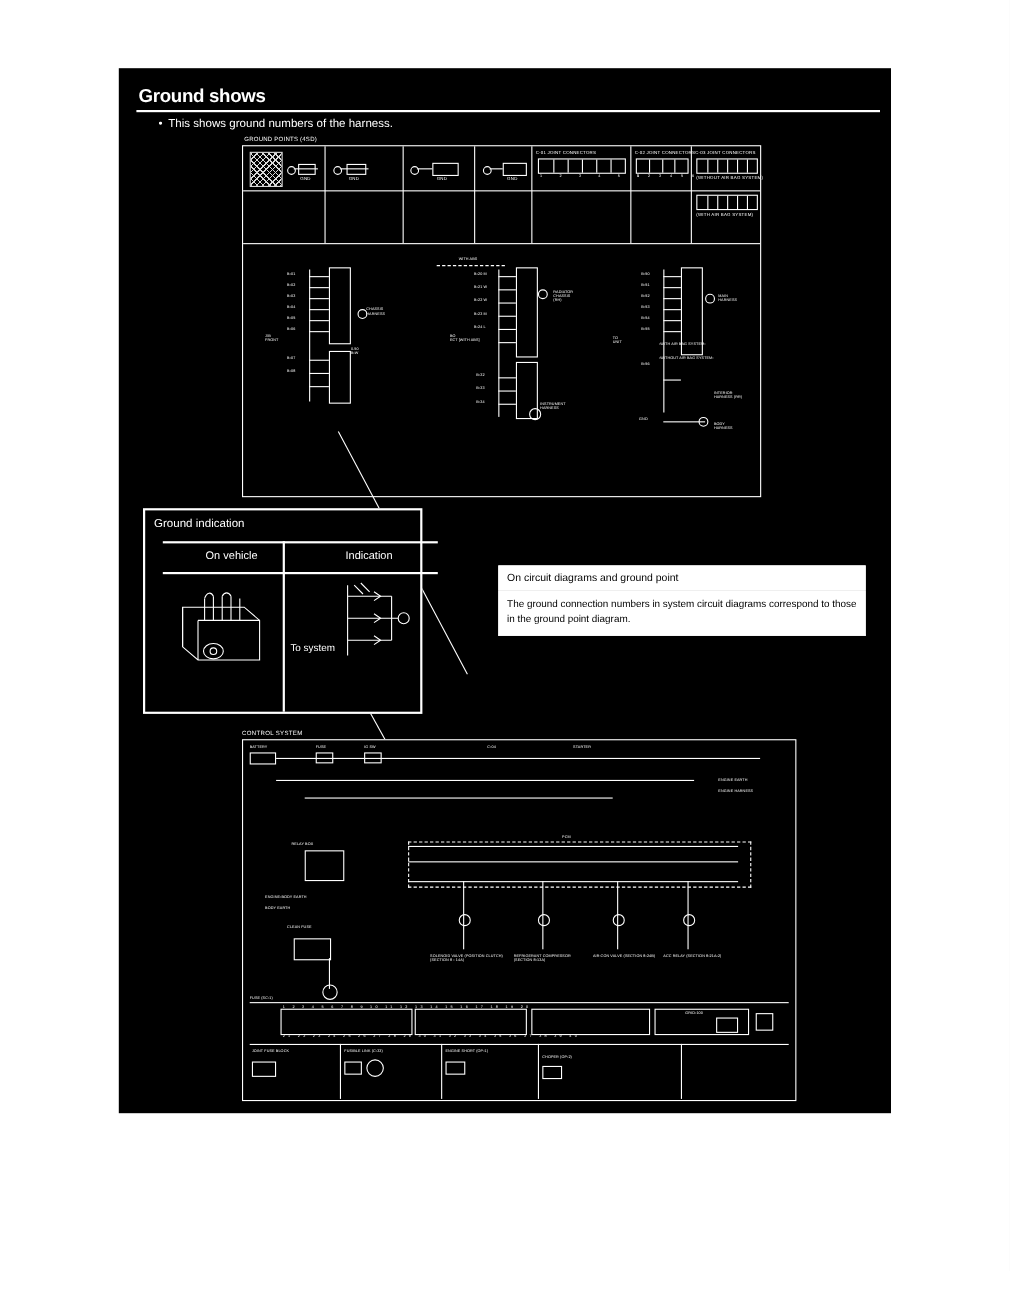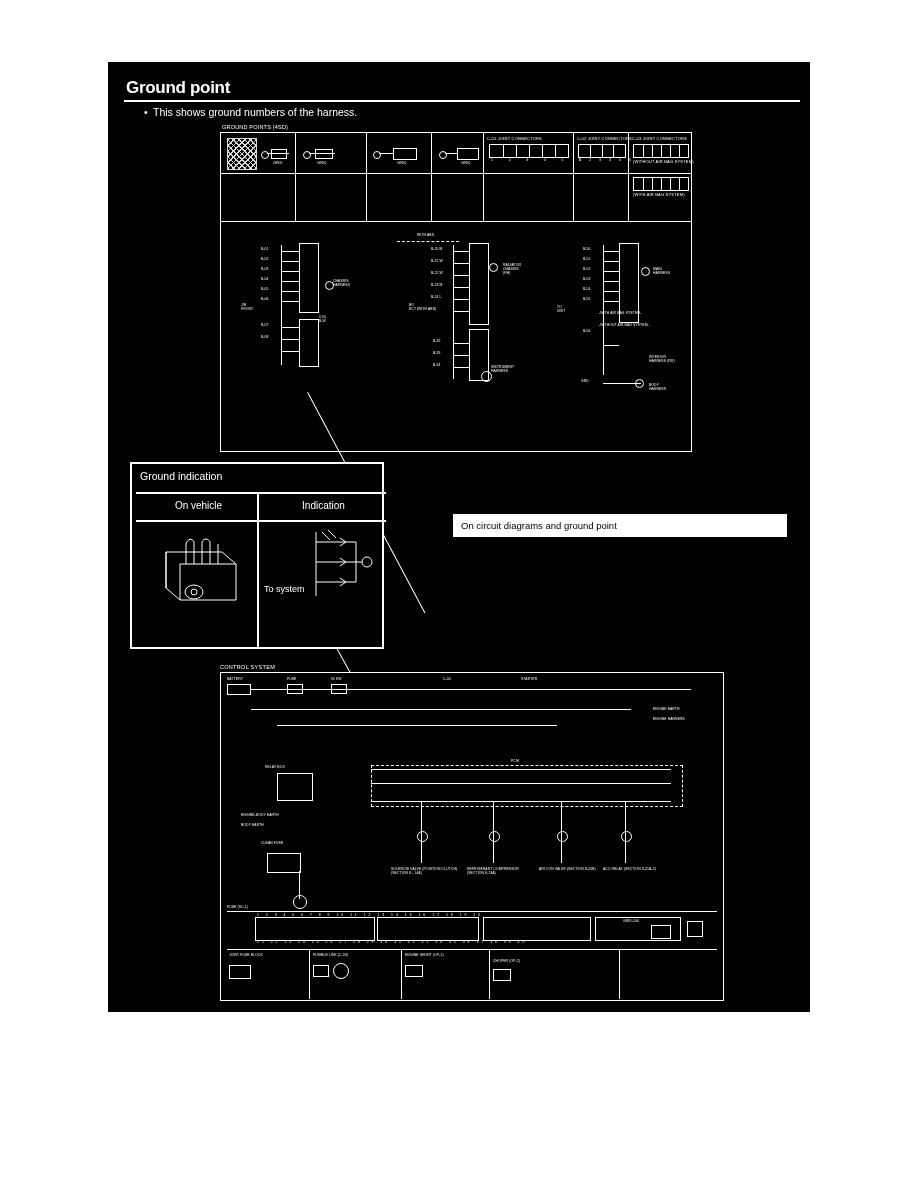--- a/index.html
+++ b/index.html
@@ -30,21 +30,21 @@
        repeating-linear-gradient(-45deg,#fff 0 1px,transparent 1px 4px);
      opacity:.85;}
   .circ{position:absolute;border:1px solid #fff;border-radius:50%;}
   .wire{position:absolute;background:#fff;}
   .tiny{position:absolute;font-size:3.4px;color:#fff;white-space:nowrap;letter-spacing:.1px;}
   .dashline{position:absolute;border-top:1px dashed #fff;}
 
   
   .gi-table{position:absolute;left:22px;top:400px;width:250px;height:183px;border:2px solid #ffffff;background:#000;}
   .gi-title{position:absolute;left:8px;top:6px;font-size:10.5px;color:#ffffff;}
-  .gi-hdr{position:absolute;left:4px;top:28px;width:100%;height:26px;border-top:2px solid #ffffff;border-bottom:2px solid #ffffff;}
+  .gi-hdr{position:absolute;left:16px;top:28px;width:100%;height:26px;border-top:2px solid #ffffff;border-bottom:2px solid #ffffff;}
   .gi-hdr .c1,.gi-hdr .c2{position:absolute;top:6px;font-size:10px;color:#fff;text-align:center;}
   .gi-vsep{position:absolute;left:125px;top:28px;width:2px;height:155px;background:#ffffff;}
   .gi-tocircuit{position:absolute;left:132px;top:120px;font-size:9px;color:#ffffff;}
 
   
   .callout{position:absolute;left:345px;top:452px;width:334px;}
   .callout .hd{background:#ffffff;color:#000000;font-size:9.5px;padding:5px 7px;border:1px solid #fff;}
   .callout .bd{background:#ffffff;color:#000000;font-size:9px;padding:6px 7px 8px 7px;border:1px solid #fff;border-top:none;line-height:1.45;}
 
   
@@ -56,21 +56,21 @@
   .vl{position:absolute;width:1px;background:#fff;}
   .box{position:absolute;border:1px solid #fff;}
   .dbox{position:absolute;border:1px dashed #fff;}
 </style>
 </head>
 <body>
 
 <div class="page">
   <div class="sheet">
 
-    <div class="title">Ground point</div>
+    <div class="title">Ground shows</div>
     <div class="title-underline"></div>
     <div class="bullet-line">
       <span class="dot">•</span><span>This shows ground numbers of the harness.</span>
     </div>
 
     <div class="gp-label">GROUND POINTS (4SD)</div>
     <div class="gp-box">
 
       <div class="gp-row1"></div>
       <div class="gp-row2"></div>
@@ -264,20 +264,21 @@
           <path d="M36 16 L46 16 M36 36 L46 36 M36 56 L46 56"></path>
           <path d="M46 16 L46 56"></path>
           <path d="M46 36 L52 36"></path>
           <circle cx="57" cy="36" r="5"></circle>
         </g>
       </svg>
     </div>
 
     <div class="callout">
       <div class="hd">On circuit diagrams and ground point</div>
+      <div class="bd">The ground connection numbers in system circuit diagrams correspond to those in the ground point diagram.</div>
     </div>
 
     <div class="cs-label">CONTROL SYSTEM</div>
     <div class="cs-box">
 
       <div class="tiny" style="left:6px;top:4px;">BATTERY</div>
       <div class="box" style="left:6px;top:11px;width:22px;height:9px;"></div>
       <div class="tiny" style="left:66px;top:4px;">FUSE</div>
       <div class="box" style="left:66px;top:11px;width:14px;height:8px;"></div>
       <div class="tiny" style="left:110px;top:4px;">IG SW</div>

